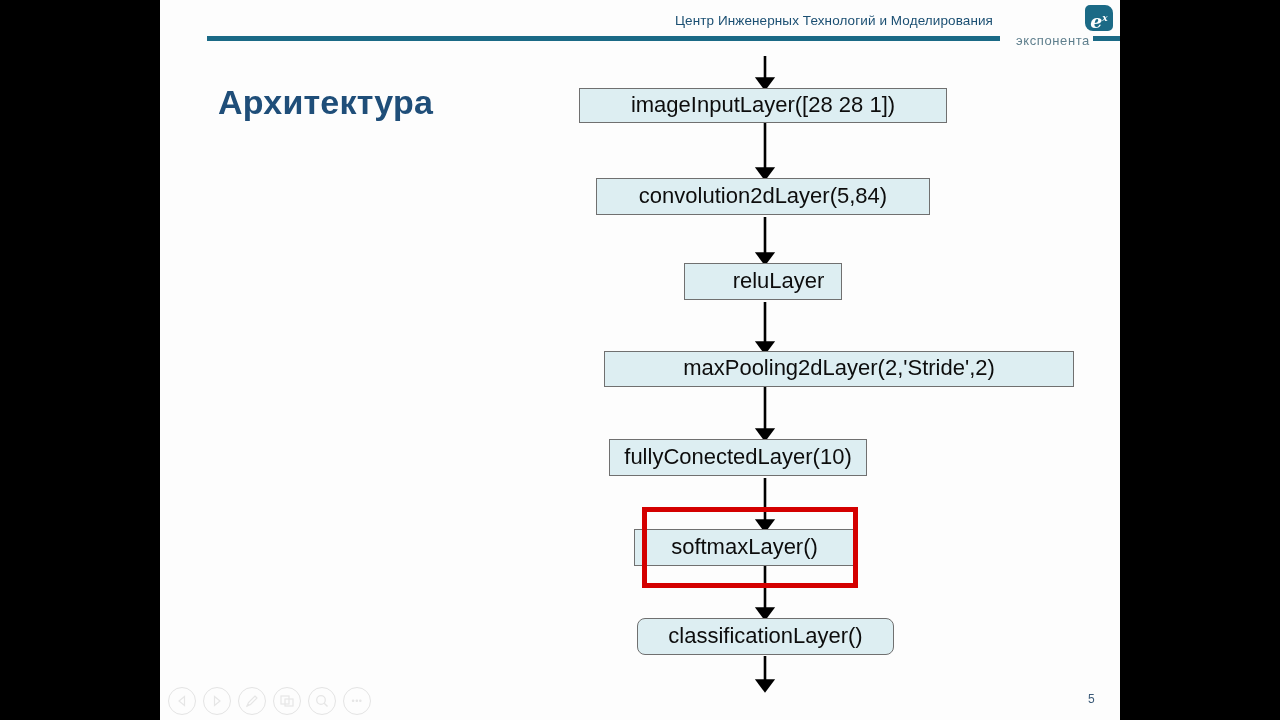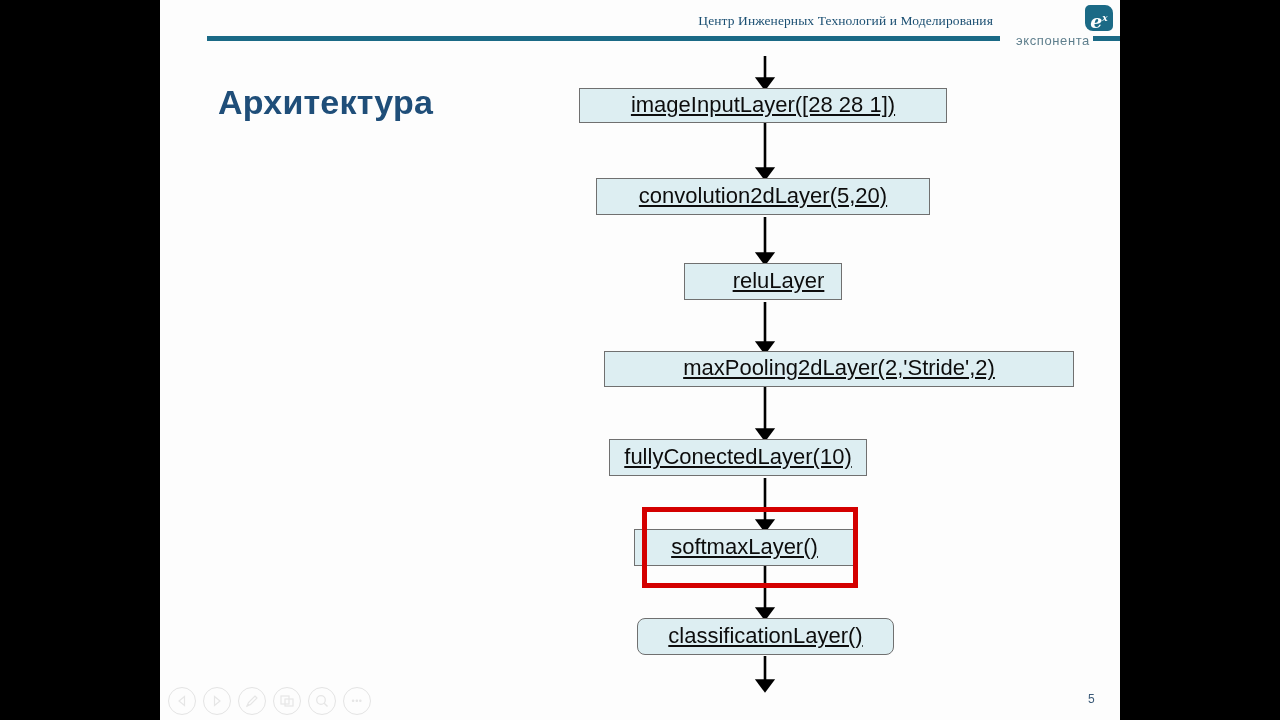--- a/index.html
+++ b/index.html
@@ -34,21 +34,20 @@
 
   
   .header-text {
     position: absolute;
     right: 127px;
     top: 13px;
     font-size: 13.5px;
     color: #1b4f72;
     white-space: nowrap;
     letter-spacing: 0.1px;
-    font-family: Liberation Serif, serif;
   }
 
   .logo-wrap {
     position: absolute;
     left: 853px;
     top: 5px;
     width: 100px;
     height: 42px;
   }
   .logo-mark {
@@ -132,21 +131,20 @@
     display: flex;
     align-items: center;
     justify-content: center;
     white-space: nowrap;
     z-index: 3;
   }
 
   .node-label {
     display: block;
     padding-bottom: 2px;
-    text-decoration: underline;
   }
 
   .highlight-box {
     position: absolute;
     border: 5px solid #d40000;
     box-sizing: border-box;
     background: transparent;
     z-index: 4;
   }
 
@@ -238,21 +236,21 @@
           <line x1="605" y1="566" x2="605" y2="614"></line>
           <line x1="605" y1="656" x2="605" y2="686"></line>
         </g>
       </svg>
 
       <div class="node" style="left:419px; top:88px; width:368px; height:35px;">
         <span class="node-label">imageInputLayer([28 28 1])</span>
       </div>
 
       <div class="node" style="left:436px; top:178px; width:334px; height:37px;">
-        <span class="node-label">convolution2dLayer(5,20)</span>
+        <span class="node-label">convolution2dLayer(5,84)</span>
       </div>
 
       <div class="node" style="left:524px; top:263px; width:158px; height:37px;padding-left:31px;">
         <span class="node-label">reluLayer</span>
       </div>
 
       <div class="node" style="left:404px; top:351px; width:470px; height:36px;margin-left:40px;">
         <span class="node-label">maxPooling2dLayer(2,'Stride',2)</span>
       </div>
 

